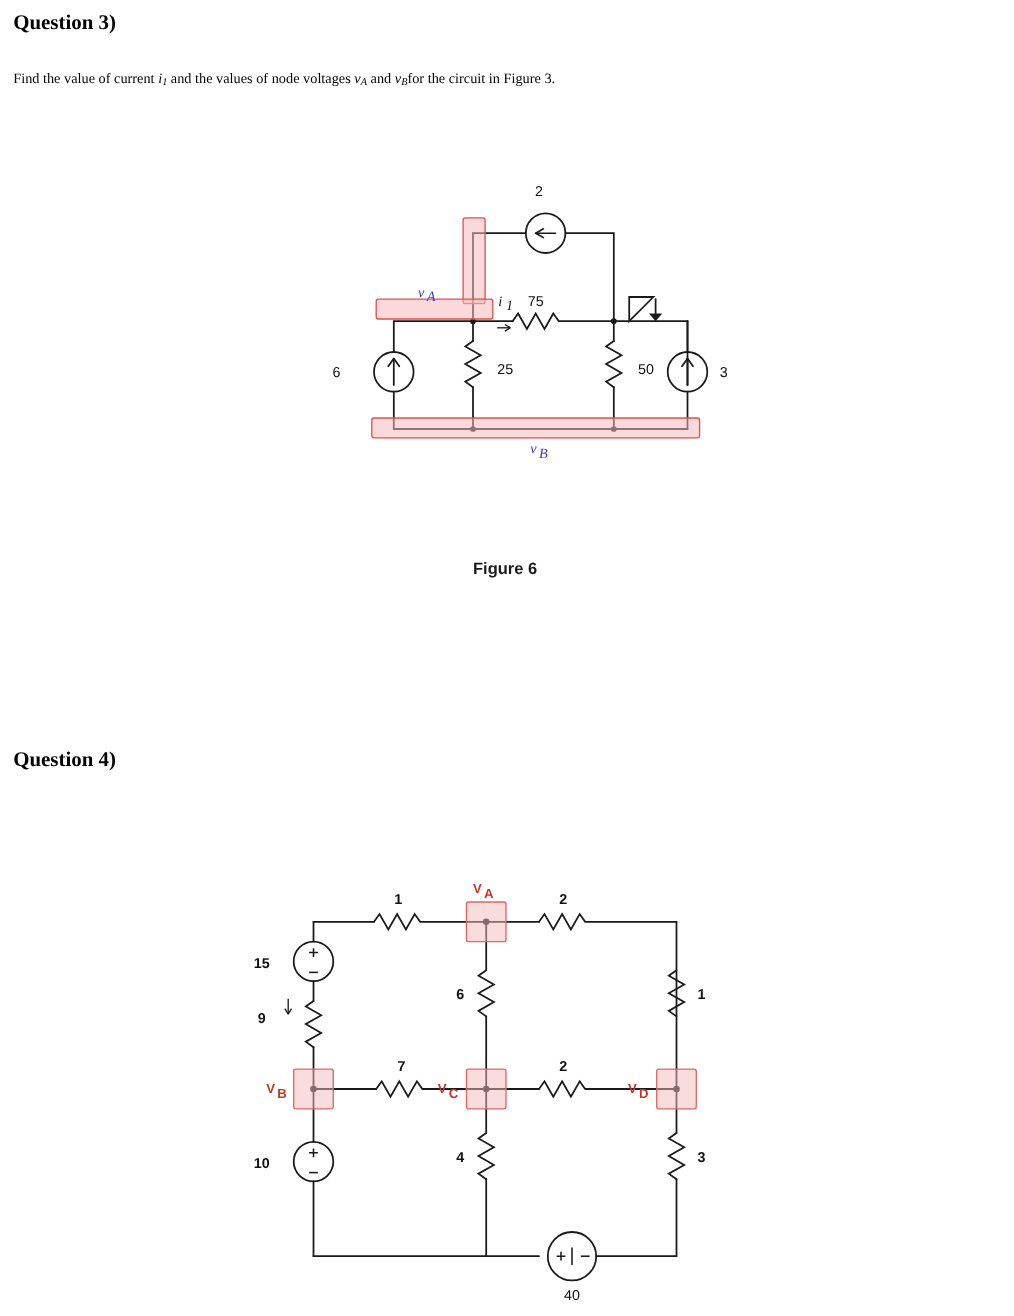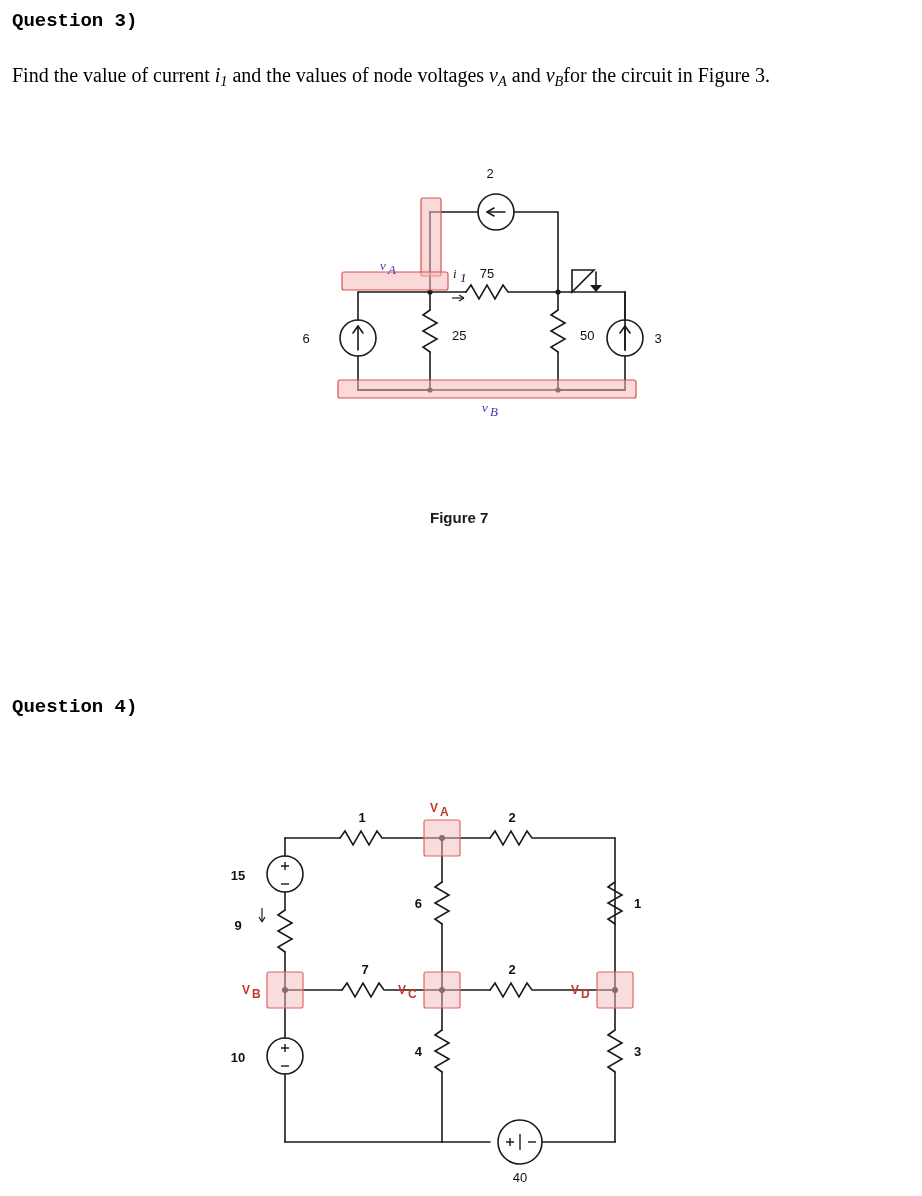--- a/index.html
+++ b/index.html
@@ -8,28 +8,28 @@
     background:#ffffff;
     font-family:"Liberation Serif", serif;
     color:#000;
     position:relative;
     overflow:hidden;
   }
   .page{position:relative;width:922px;height:1196px;}
 
   .q-title{
     position:absolute;
-    font-family:Liberation Mono, monospace;
+    font-family:Liberation Serif, serif;
     font-weight:bold;
     font-size:19px;
   }
   .q-body{
     position:absolute;
     font-family:"Liberation Serif", serif;
-    font-size:20px;
+    font-size:13px;
     line-height:1.35;
   }
   .it{font-style:italic;}
   .sub{font-size:0.72em;vertical-align:-0.25em;}
   .fig-caption{
     position:absolute;
     font-family:"Liberation Sans", sans-serif;
     font-size:15px;
     font-weight:600;
     color:#1a1a1a;
@@ -134,23 +134,23 @@
       <text class="lbl-v" x="202" y="252">v</text>
       <text class="lbl-v" x="210" y="256" font-size="9">B</text>
 
       <g stroke="#1a1a1a" stroke-width="1.2" fill="none">
         <path d="M172 138 h12"></path>
         <path d="M184 138 l-5 -3 M184 138 l-5 3"></path>
       </g>
     </svg>
   </div>
 
-  <div class="fig-caption" style="left:430px;top:509px;">Figure 7</div>
-
-  <div class="q-title" style="left:12px;top:696px;">Question 4)</div>
+  <div class="fig-caption" style="left:430px;top:509px;">Figure 6</div>
+
+  <div class="q-title" style="left:12px;top:680px;">Question 4)</div>
 
 
   <div id="fig4">
     <svg width="560" height="395" viewBox="0 0 560 395">
       <g stroke="#1a1a1a" stroke-width="1.6" fill="none" stroke-linecap="round">
 
         <path d="M95 48 H150"></path>
         <path d="M150 48 l5 -7 l8 14 l8 -14 l8 14 l8 -14 l5 7 H252"></path>
 
         <path d="M252 48 H300"></path>

